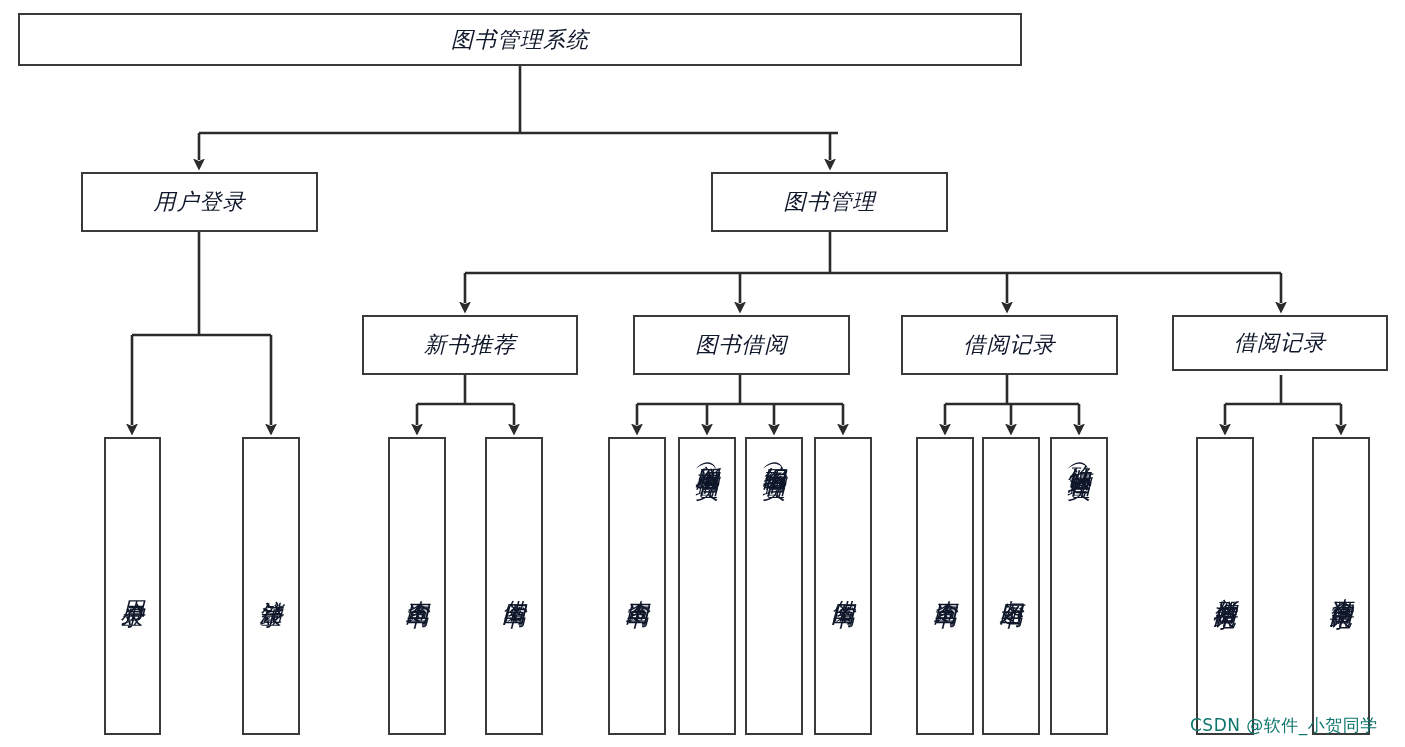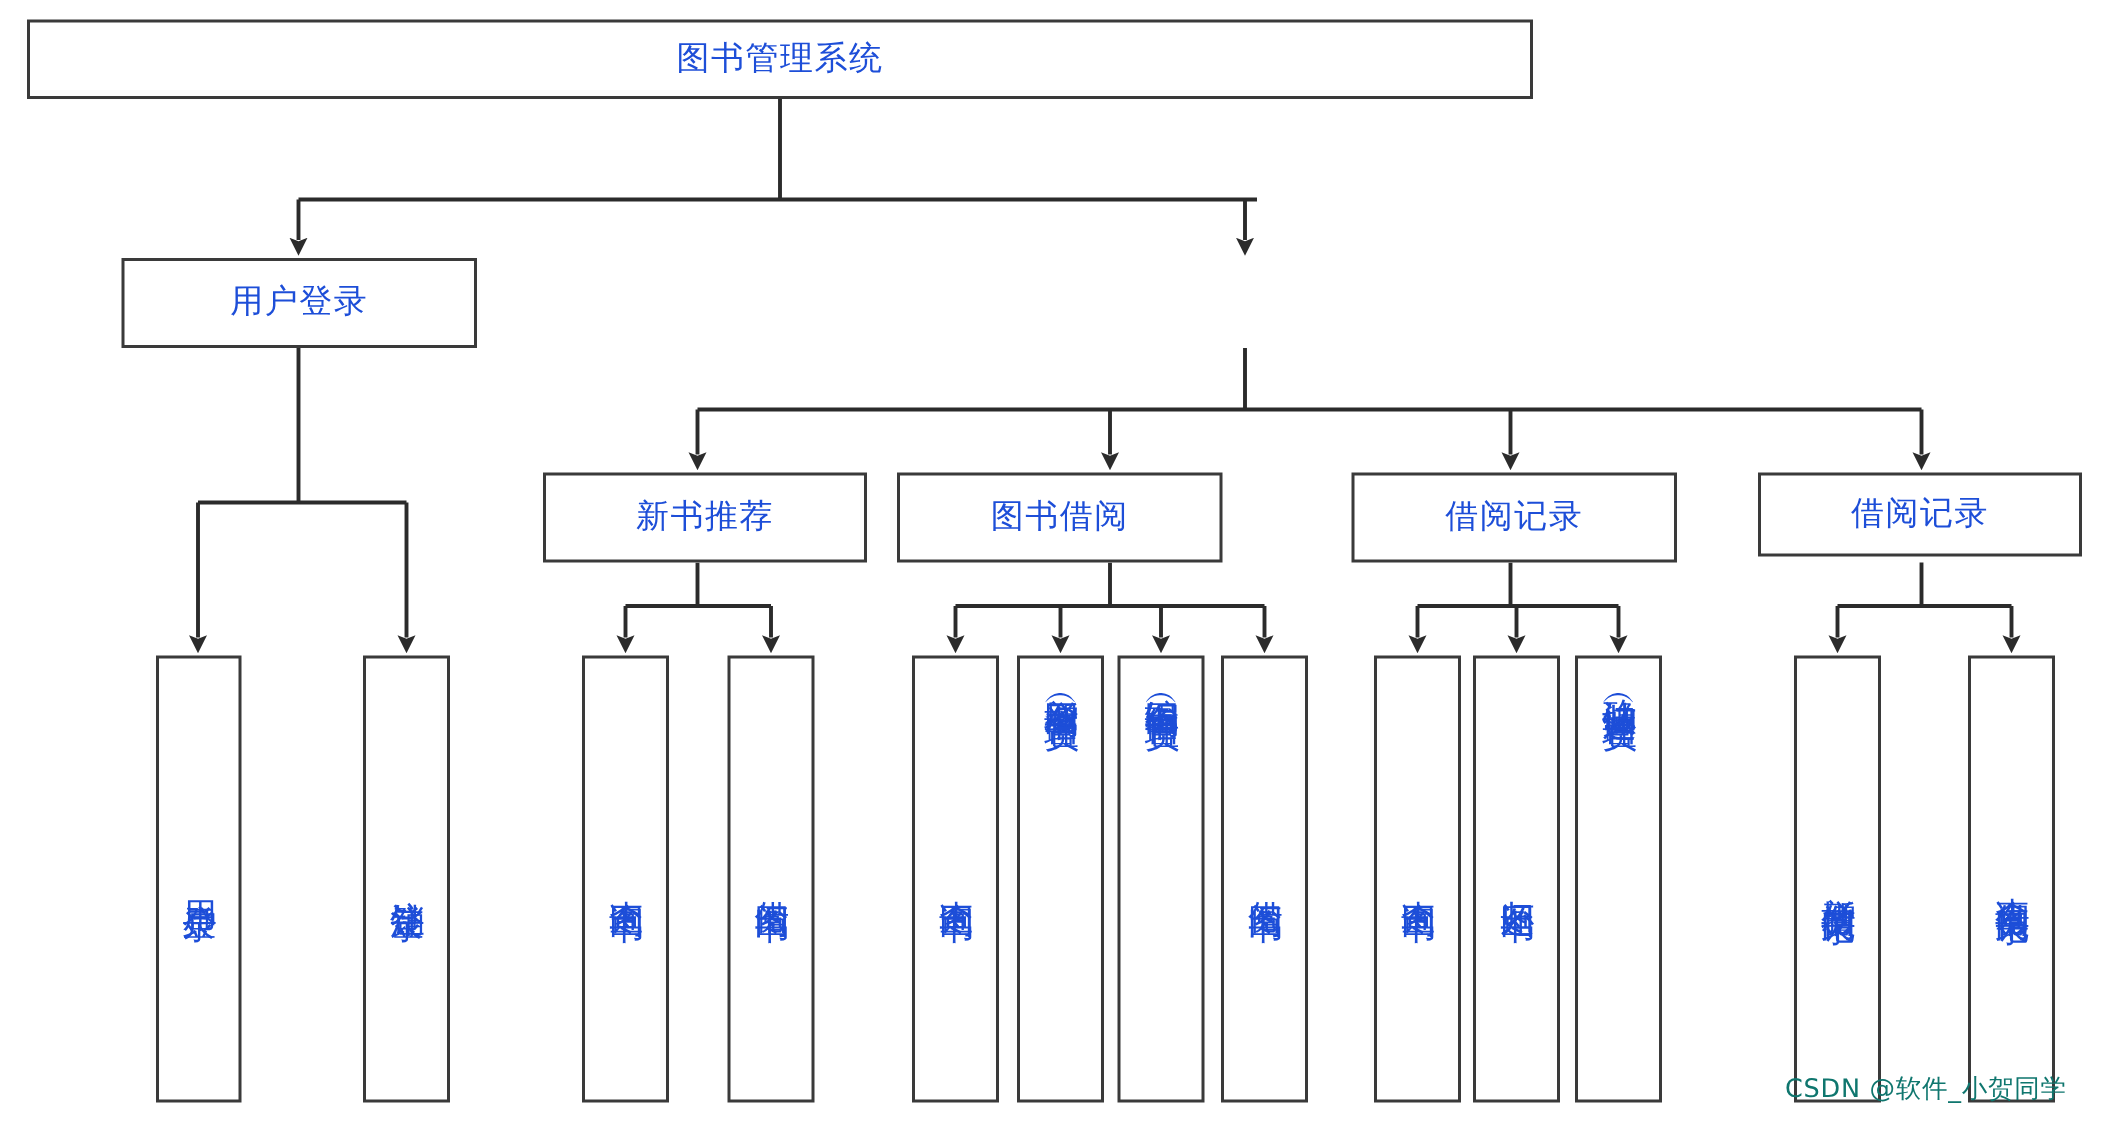--- a/index.html
+++ b/index.html
@@ -28,26 +28,27 @@
     position: absolute;
     box-sizing: border-box;
     background: #ffffff;
     border: 2px solid #3a3a3a;
     display: flex;
     align-items: center;
     justify-content: center;
     overflow: hidden;
   }
   .node-label {
-    color: #1d4ed8;
+    color: #0f172a;
     font-size: 22px;
     line-height: 1.15;
     letter-spacing: 1px;
     white-space: nowrap;
     text-align: center;
+    font-style: italic;
   }
   .node-box.vertical .node-label {
     writing-mode: vertical-rl;
     text-orientation: upright;
     letter-spacing: 2px;
     font-size: 23px;
   }
   .node-box.vertical {
     align-items: flex-start;
     padding-top: 8px;
@@ -133,25 +134,28 @@
     </g>
   </svg>
 
   <div class="node-box" style="left: 18px; top: 13px; width: 1004px; height: 53px;">
     <span class="node-label">图书管理系统</span>
   </div>
 
   <div class="node-box" style="left: 81px; top: 172px; width: 237px; height: 60px;">
     <span class="node-label">用户登录</span>
   </div>
+  <div class="node-box" style="left: 711px; top: 172px; width: 237px; height: 60px;">
+    <span class="node-label">图书管理</span>
+  </div>
 
   <div class="node-box" style="left: 362px; top: 315px; width: 216px; height: 60px;">
     <span class="node-label">新书推荐</span>
   </div>
-  <div class="node-box" style="left: 598px; top: 315px; width: 217px; height: 60px;">
+  <div class="node-box" style="left: 633px; top: 315px; width: 217px; height: 60px;">
     <span class="node-label">图书借阅</span>
   </div>
   <div class="node-box" style="left: 901px; top: 315px; width: 217px; height: 60px;">
     <span class="node-label">借阅记录</span>
   </div>
   <div class="node-box" style="left: 1172px; top: 315px; width: 216px; height: 56px;">
     <span class="node-label">借阅记录</span>
   </div>
 
   <div class="node-box vertical centered" style="left: 104px; top: 437px; width: 57px; height: 298px;">

